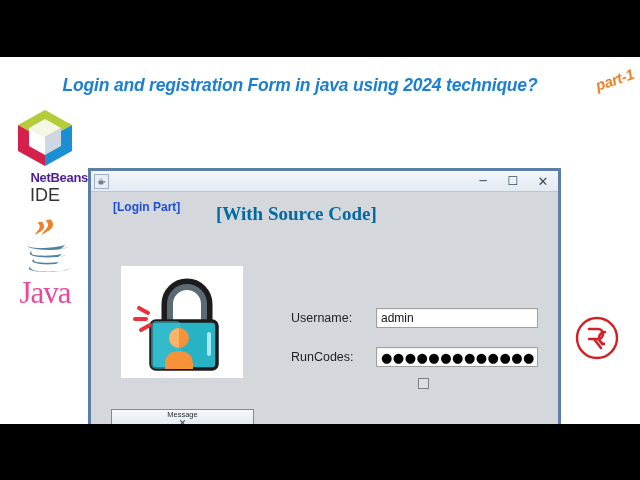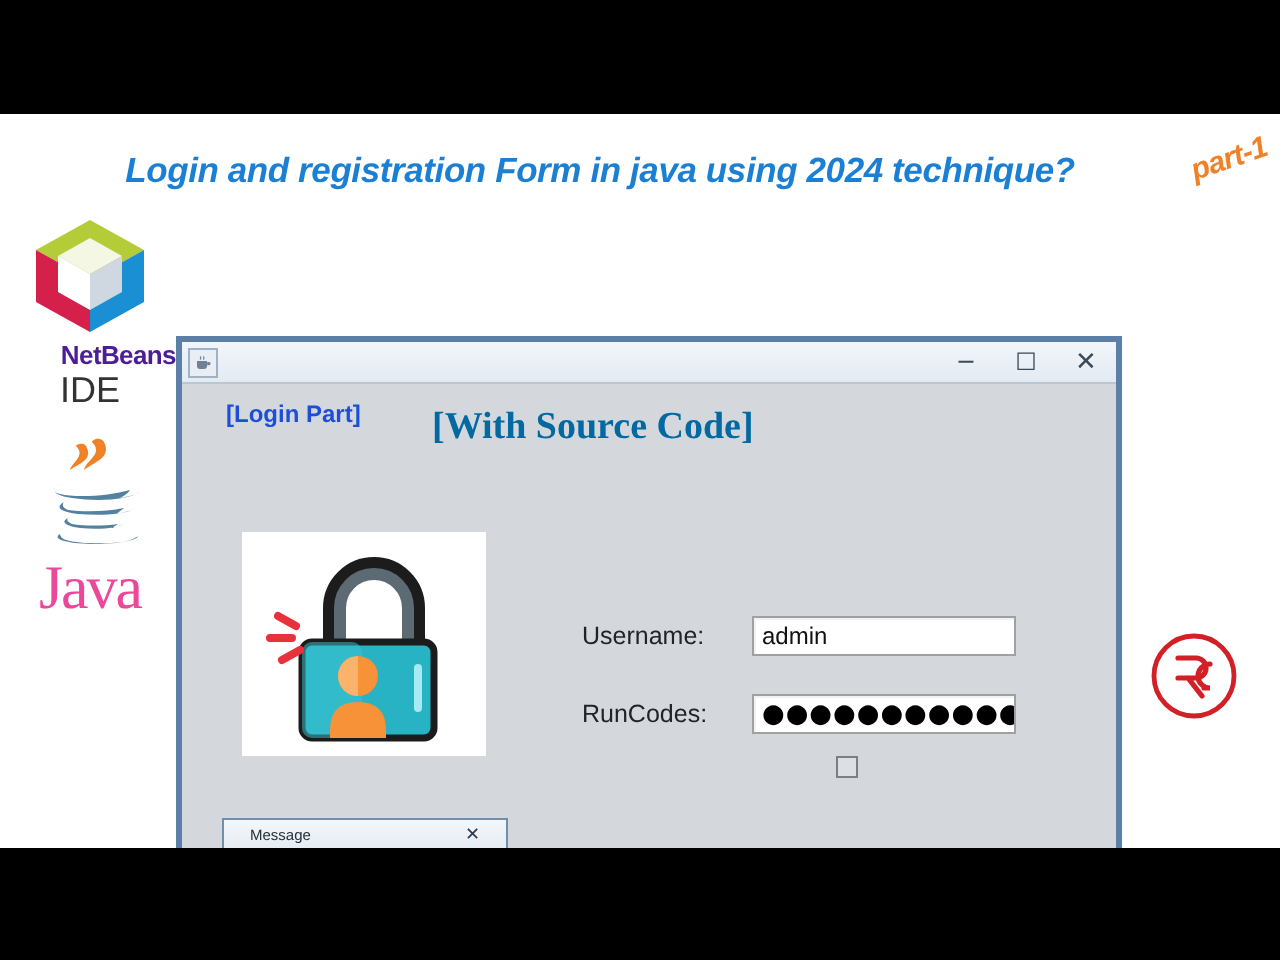--- a/index.html
+++ b/index.html
@@ -122,21 +122,21 @@
   .field-row { position: absolute; display: flex; align-items: center; }
   .field-label {
     font-size: 12.5px; color: #20242a;
     font-family: "Liberation Sans", sans-serif;
   }
   .row-user { left: 200px; top: 116px; }
   .row-pass { left: 200px; top: 155px; }
   .field-label.user { width: 85px; }
   .field-label.pass { width: 85px; }
   .txtbox {
-    width: 132px; height: 20px;
+    width: 162px; height: 20px;
     background: #ffffff;
     border: 1px solid #a0a0a0;
     box-shadow: 1px 1px 0 #f2f2f2 inset;
     font-size: 12px; color: #111;
     display: flex; align-items: center;
     padding-left: 4px;
     font-family: "Liberation Sans", sans-serif;
   }
   .pwd-dots {
     letter-spacing: 0.5px; font-size: 13px; color: #000;
@@ -176,21 +176,21 @@
   .msg {
     position: absolute; left: 20px; top: 217px;
     width: 143px; height: 73px;
     background: #dfe3e8;
     border: 1px solid #6f8faf;
   }
   .msg-title {
     height: 15px; width: 100%;
     background: linear-gradient(#f4f7fa, #e6ecf3);
     border-bottom: 1px solid #b3c2d2;
-    display: flex; align-items: center; padding: 0 13px;
+    display: flex; align-items: center; padding: 0 13px; flex-direction: column;
   }
   .msg-title-text { font-size: 7.5px; color: #24303c; flex: 1; }
   .msg-close { font-size: 9px; color: #2b3b4a; line-height: 1; }
   .msg-body { position: relative; height: 57px; }
   .msg-ico {
     position: absolute; left: 9px; top: 9px;
     width: 24px; height: 24px;
   }
   .msg-text {
     position: absolute; left: 44px; top: 16px;

